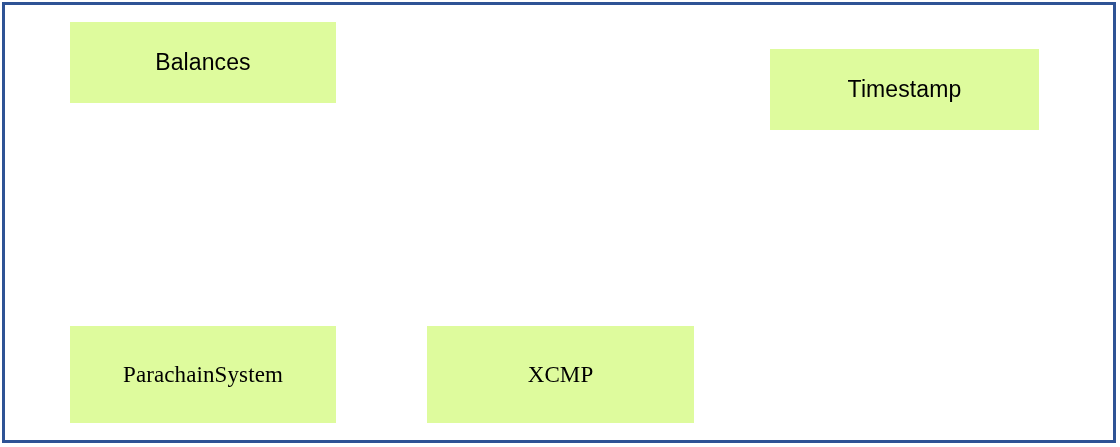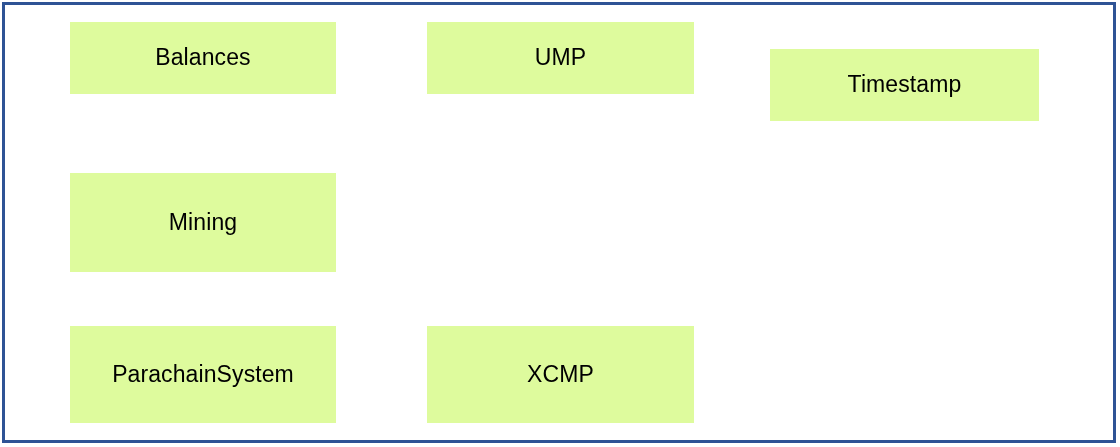--- a/index.html
+++ b/index.html
@@ -57,52 +57,46 @@
   .module-box.is-highlighted {
     background: #C2F500;
   }
 
   
   .col-0 { left: 70px;  width: 266px; }
   .col-1 { left: 427px; width: 267px; }
   .col-2 { left: 770px; width: 269px; margin-top: 27px; }
 
   
-  .row-0 { top: 22px;  height: 72px; justify-content: center; }
+  .row-0 { top: 22px;  height: 81px; justify-content: center; }
   .row-1 { top: 173px; height: 99px; }
-  .row-2 { top: 326px; height: 97px; }
+  .row-2 { top: 326px; height: 97px; font-family: Liberation Serif, serif; }
 
   .module-label {
     display: block;
   }
 </style>
 </head>
 <body>
 
 <div id="canvas">
 
   <div id="frame"></div>
 
   <div id="grid">
 
     <div class="module-box col-0 row-0">
       <span class="module-label">Balances</span>
     </div>
 
-    <div class="module-box col-1 row-0">
-      <span class="module-label">UMP</span>
-    </div>
 
     <div class="module-box col-2 row-0">
       <span class="module-label">Timestamp</span>
     </div>
 
-    <div class="module-box col-0 row-1">
-      <span class="module-label">Mining</span>
-    </div>
 
 
 
     <div class="module-box col-0 row-2">
       <span class="module-label">ParachainSystem</span>
     </div>
 
     <div class="module-box col-1 row-2">
       <span class="module-label">XCMP</span>
     </div>

